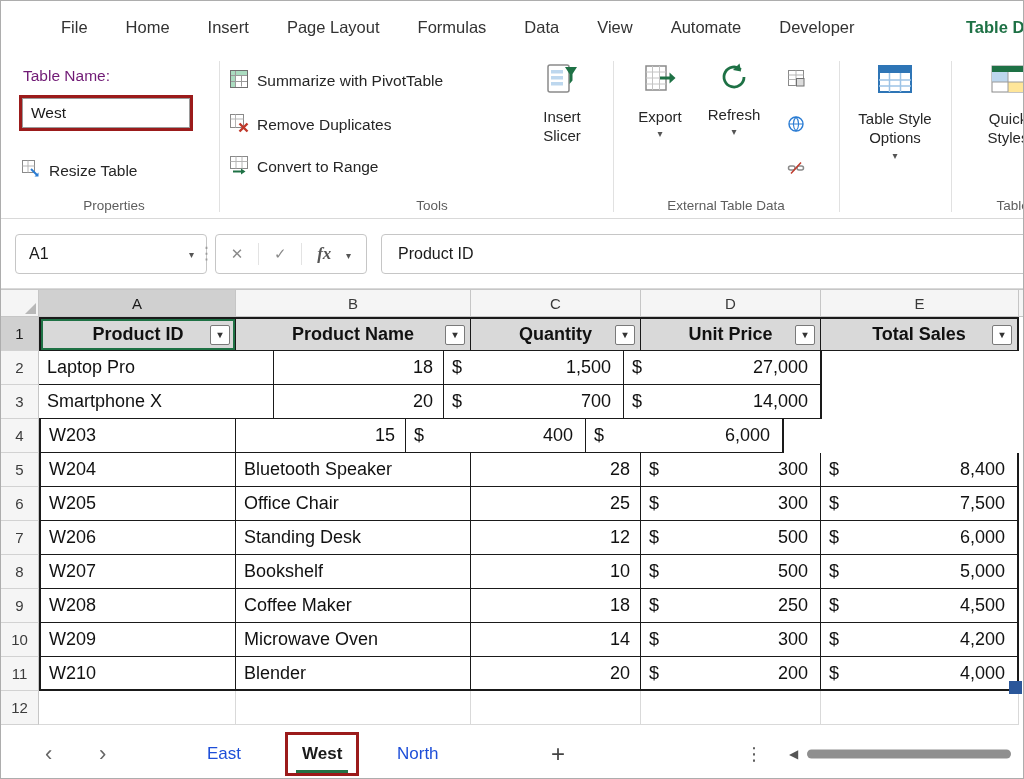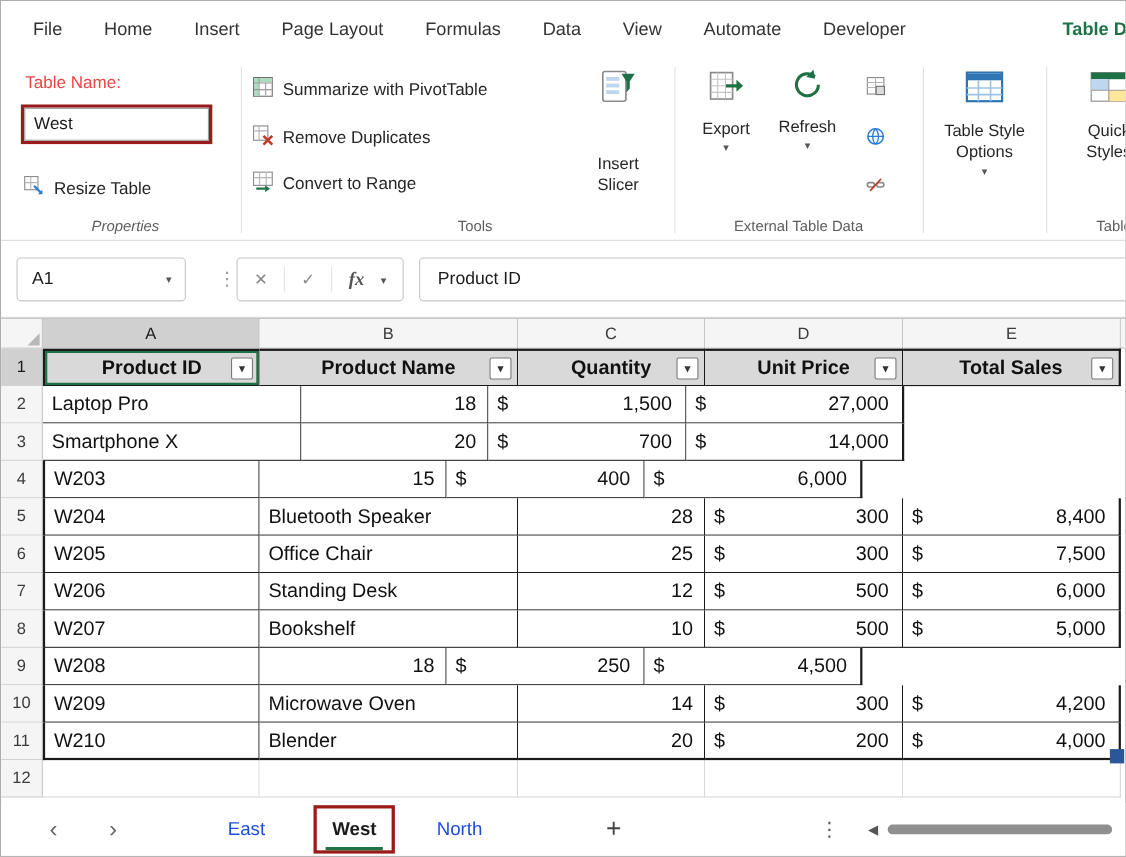--- a/index.html
+++ b/index.html
@@ -1,40 +1,40 @@
 <!DOCTYPE html>
 <html><head>
 <meta charset="utf-8">
 <style>
   * { margin:0; padding:0; box-sizing:border-box; }
   body { background:#e8e8e8; font-family:"Liberation Sans", sans-serif; }
   .app { position:relative; width:1024px; height:779px; background:#fff; border:1px solid #adadad; overflow:hidden; }
 
   
-  .menubar { position:absolute; top:0; left:0; width:1024px; height:52px; display:flex; align-items:center; padding-left:10px; background:#fff; white-space:nowrap; }
+  .menubar { position:absolute; top:0; left:0; width:1024px; height:52px; display:flex; align-items:center; padding-left:41px; background:#fff; white-space:nowrap; }
   .menu-tab { padding:0 19px; font-size:16.5px; color:#333; cursor:default; }
   .menu-tab.active { margin-left:auto; color:#1E7145; font-weight:bold; width:78px; overflow:hidden; padding-right:0; }
 
   
   .ribbon { position:absolute; top:52px; left:0; width:1024px; height:166px; background:#fff; border-bottom:1px solid #d9d9d9; }
   .rb-divider { position:absolute; top:8px; bottom:6px; width:1px; background:#e1e1e1; }
   .group-label { position:absolute; bottom:5px; font-size:13.5px; color:#5d5d5d; text-align:center; white-space:nowrap; }
 
-  .tn-label { position:absolute; left:22px; top:14px; font-size:15.5px; color:#ef4444; }
+  .tn-label { position:absolute; left:22px; top:14px; font-size:15.5px; color:#701a75; }
   .annotation-box { position:absolute; left:18px; top:42px; border:3px solid #9B1B1B; background:#fff; }
   .tn-input { width:168px; height:30px; border:1px solid #9a9a9a; display:flex; align-items:center; padding-left:8px; font-size:15.5px; color:#1a1a1a; background:#fff; }
   .small-btn { position:absolute; display:flex; align-items:center; gap:8px; font-size:15.5px; color:#262626; cursor:default; white-space:nowrap; }
   .big-btn { position:absolute; top:8px; display:flex; flex-direction:column; align-items:center; text-align:center; font-size:15px; color:#262626; line-height:1.3; cursor:default; }
   .big-btn .bb-icon { margin-bottom:7px; }
   .chev { font-size:10px; color:#555; line-height:1; margin-top:3px; }
   .mini-btn { position:absolute; width:26px; height:26px; display:flex; align-items:center; justify-content:center; cursor:default; }
 
   
   .formula-row { position:absolute; top:218px; left:0; width:1024px; height:70px; background:#fff; border-bottom:1px solid #d9d9d9; }
-  .name-box { position:absolute; left:14px; top:15px; width:154px; height:40px; border:1px solid #c6c6c6; border-radius:4px; display:flex; align-items:center; background:#fff; }
+  .name-box { position:absolute; left:14px; top:15px; width:192px; height:40px; border:1px solid #c6c6c6; border-radius:4px; display:flex; align-items:center; background:#fff; }
   .name-box .nb-text { padding-left:13px; font-size:16px; color:#1a1a1a; flex:1; }
   .name-box .nb-chev { padding-right:12px; font-size:10px; color:#555; }
   .fb-dots { position:absolute; left:197px; top:24px; font-size:17px; color:#9a9a9a; }
   .fb-buttons { position:absolute; left:214px; top:15px; width:152px; height:40px; border:1px solid #c6c6c6; border-radius:4px; display:flex; align-items:center; justify-content:space-evenly; background:#fff; }
   .fb-btn { font-size:15px; color:#8a8a8a; cursor:default; }
   .fb-fx { font-family:"Liberation Serif", serif; font-style:italic; font-size:17px; color:#555; font-weight:bold; }
   .fb-sep { width:1px; height:22px; background:#e3e3e3; }
   .fb-content { position:absolute; left:380px; top:15px; width:660px; height:40px; border:1px solid #c6c6c6; border-radius:4px 0 0 4px; display:flex; align-items:center; padding-left:16px; font-size:16px; color:#1a1a1a; background:#fff; }
 
   
@@ -103,21 +103,21 @@
     </div>
     <div class="small-btn" style="left:20px; top:106px;">
       <span><svg width="20" height="20" viewBox="0 0 20 20">
             <rect x="1.5" y="1.5" width="12" height="12" fill="#fff" stroke="#8a8a8a"></rect>
             <path d="M1.5 7h12M7 1.5v12" stroke="#b5b5b5"></path>
             <path d="M10 10l6.5 6.5" stroke="#2b7cd3" stroke-width="2"></path>
             <path d="M17.5 13.5v4h-4z" fill="#2b7cd3"></path>
           </svg></span>
       <span>Resize Table</span>
     </div>
-    <div class="group-label" style="left:10px; width:206px;font-style:italic;">Properties</div>
+    <div class="group-label" style="left:10px; width:206px;">Properties</div>
     <div class="rb-divider" style="left:218px;"></div>
 
     <div class="small-btn" style="left:228px; top:16px;">
       <span><svg width="20" height="20" viewBox="0 0 20 20">
             <rect x="1.5" y="1.5" width="17" height="17" fill="#fff" stroke="#707070"></rect>
             <rect x="2" y="2" width="16" height="4" fill="#aadcc0"></rect>
             <rect x="2" y="2" width="4" height="16" fill="#aadcc0"></rect>
             <path d="M6.5 2v16M2 6.5h16M12.5 6.5v11M2 12.5h16" stroke="#9a9a9a" fill="none"></path>
           </svg></span>
       <span>Summarize with PivotTable</span>
@@ -140,21 +140,21 @@
       <span>Remove Duplicates</span>
     </div>
     <div class="big-btn" style="left:524px; width:74px;">
       <span class="bb-icon"><svg width="34" height="34" viewBox="0 0 34 34">
             <rect x="3" y="4" width="21" height="27" rx="2" fill="#fff" stroke="#8a8a8a" stroke-width="1.5"></rect>
             <rect x="6" y="9" width="12" height="3.5" fill="#bdd7ee"></rect>
             <rect x="6" y="15" width="12" height="3.5" fill="#bdd7ee"></rect>
             <rect x="6" y="21" width="12" height="3.5" fill="#bdd7ee"></rect>
             <path d="M20 6h12l-4.5 7v6.5l-3 3.5V13z" fill="#1E7145"></path>
           </svg></span>
-      <span style="width:52px;margin-top:32px;">Insert Slicer</span>
+      <span style="width:52px;">Insert Slicer</span>
     </div>
     <div class="group-label" style="left:238px; width:386px;">Tools</div>
     <div class="rb-divider" style="left:612px;"></div>
 
     <div class="big-btn" style="left:628px; width:62px;">
       <span class="bb-icon"><svg width="34" height="34" viewBox="0 0 34 34">
             <rect x="3" y="5" width="20" height="24" fill="#fff" stroke="#8a8a8a" stroke-width="1.5"></rect>
             <path d="M3 11h20M3 17h20M3 23h20M9.5 5v24M16.5 5v24" stroke="#c4c4c4"></path>
             <path d="M17 17h10" stroke="#1E7145" stroke-width="3"></path>
             <path d="M26.5 11.5l6 5.5-6 5.5z" fill="#1E7145"></path>
@@ -379,20 +379,21 @@
     </div>
     <div class="cell money cE w-e">
       <span class="cur">$</span>
       <span class="val">5,000</span>
     </div>
   </div>
 
   <div class="row data-row">
     <div class="rownum">9</div>
     <div class="cell cA w-a">W208</div>
+    <div class="cell cB w-b">Coffee Maker</div>
     <div class="cell num w-c">18</div>
     <div class="cell money w-d">
       <span class="cur">$</span>
       <span class="val">250</span>
     </div>
     <div class="cell money cE w-e">
       <span class="cur">$</span>
       <span class="val">4,500</span>
     </div>
   </div>

